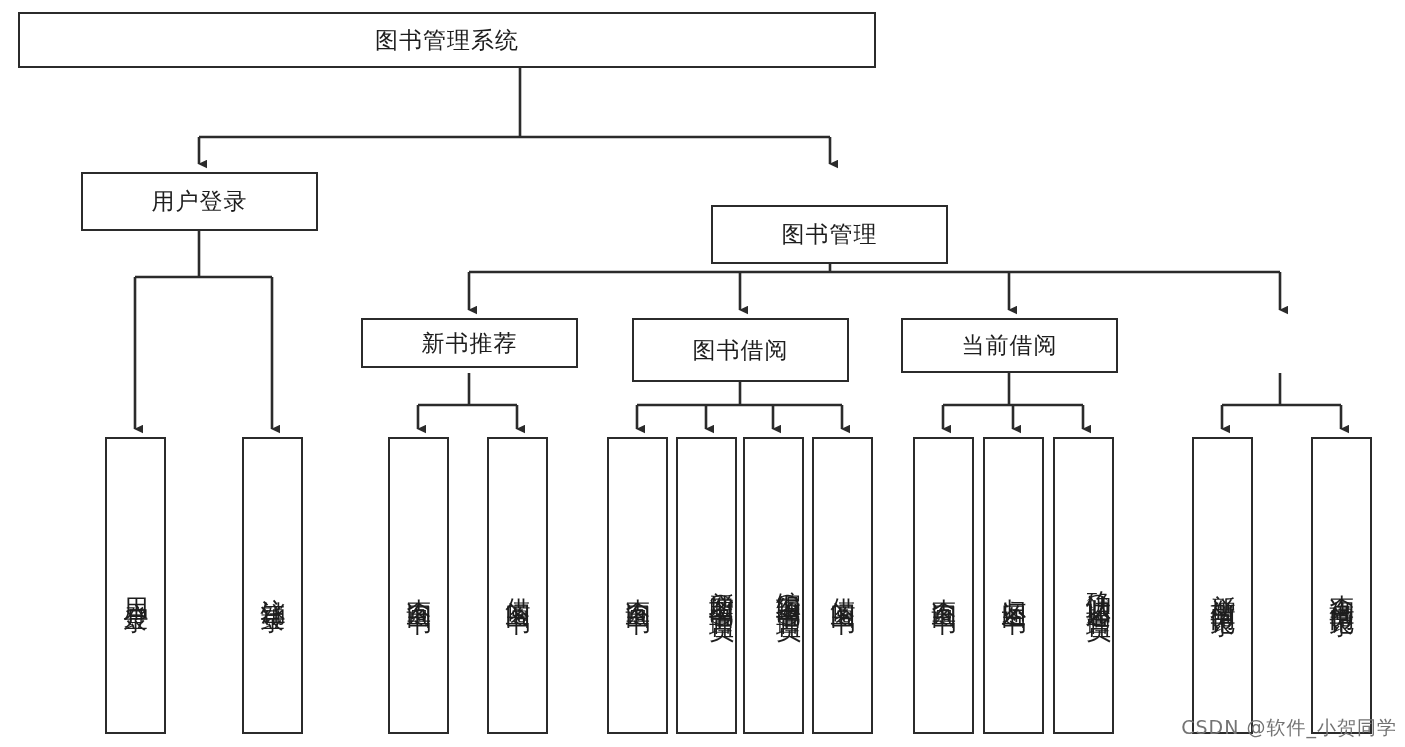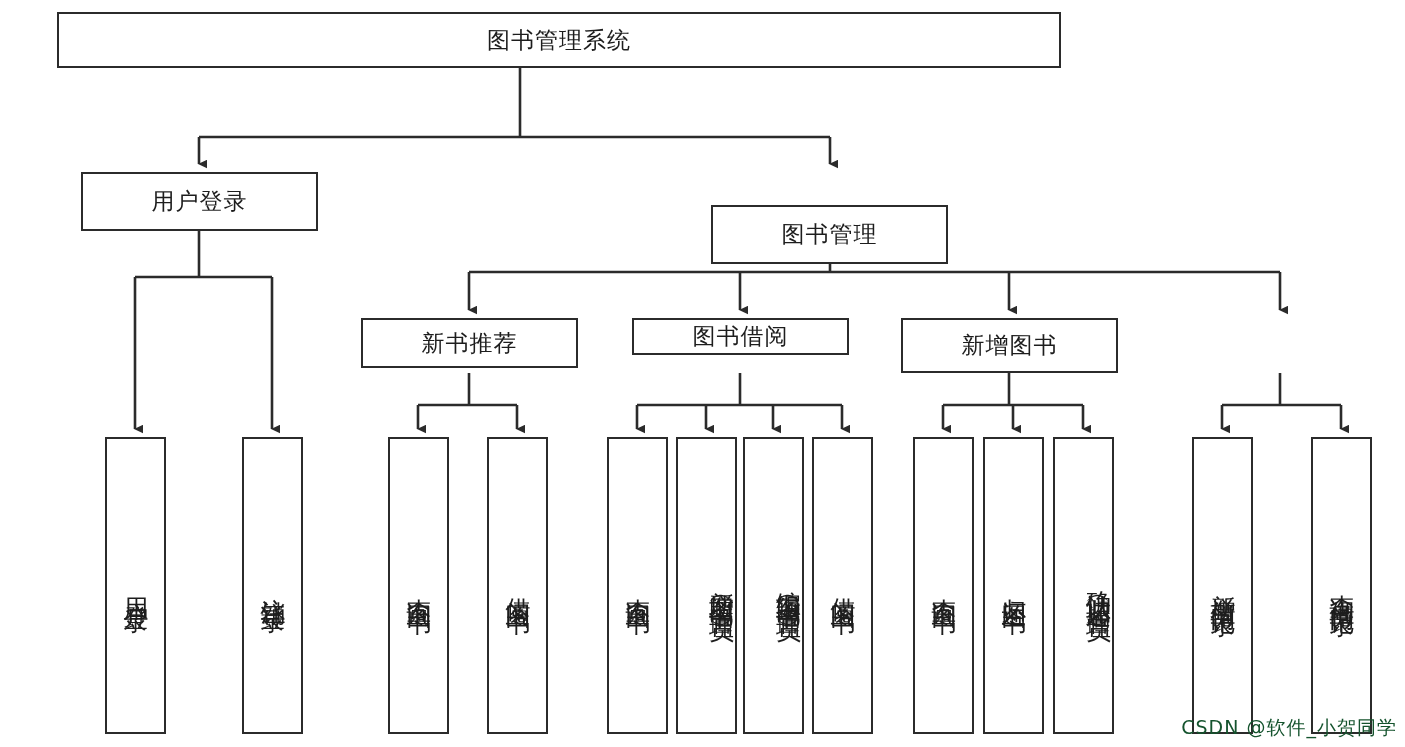--- a/index.html
+++ b/index.html
@@ -55,21 +55,21 @@
   }
   .node.vertical.mid {
     align-items: center;
     padding-top: 0;
   }
   #watermark {
     position: absolute;
     right: 8px;
     bottom: 6px;
     font-size: 19px;
-    color: #14532d;
+    color: #737373;
     letter-spacing: 1px;
     white-space: nowrap;
     user-select: none;
     margin-top: 40px;
   }
 </style>
 </head>
 <body>
 
 <div id="diagram-root">
@@ -117,31 +117,31 @@
       <path d="M1013,405 L1013,429" marker-end="url(#arrowhead)"></path>
       <path d="M1083,405 L1083,429" marker-end="url(#arrowhead)"></path>
 
       <path d="M1280,373 L1280,405"></path>
       <path d="M1222,405 L1341,405"></path>
       <path d="M1222,405 L1222,429" marker-end="url(#arrowhead)"></path>
       <path d="M1341,405 L1341,429" marker-end="url(#arrowhead)"></path>
     </g>
   </svg>
 
-  <div class="node horizontal" id="node-root" style="left:18px; top:12px; width:1004px; height:56px;margin-left:39px;">图书管理系统</div>
+  <div class="node horizontal" id="node-root" style="left:18px; top:12px; width:858px; height:56px;">图书管理系统</div>
 
   <div class="node horizontal" id="node-user-login" style="left:81px; top:172px; width:237px; height:59px;">用户登录</div>
 
   <div class="node horizontal" id="node-book-manage" style="left:711px; top:172px; width:237px; height:59px;margin-top:33px;">图书管理</div>
 
   <div class="node horizontal" id="node-new-book-rec" style="left:361px; top:318px; width:217px; height:50px;">新书推荐</div>
 
-  <div class="node horizontal" id="node-book-borrow" style="left:632px; top:318px; width:217px; height:37px;">图书借阅</div>
+  <div class="node horizontal" id="node-book-borrow" style="left:632px; top:318px; width:217px; height:64px;">图书借阅</div>
 
-  <div class="node horizontal" id="node-current-borrow" style="left:901px; top:318px; width:217px; height:55px;">新增图书</div>
+  <div class="node horizontal" id="node-current-borrow" style="left:901px; top:318px; width:217px; height:55px;">当前借阅</div>
 
 
   <div id="leaf-container">
       <div class="node vertical mid" id="leaf-user-login" style="left: 105px; top: 437px; width: 61px; height: 297px;">用户登录</div>
       <div class="node vertical mid" id="leaf-logout" style="left: 242px; top: 437px; width: 61px; height: 297px;">注销登录</div>
       <div class="node vertical mid" id="leaf-query-book-rec" style="left: 388px; top: 437px; width: 61px; height: 297px;">查询图书</div>
       <div class="node vertical mid" id="leaf-borrow-book-rec" style="left: 487px; top: 437px; width: 61px; height: 297px;">借阅图书</div>
       <div class="node vertical mid" id="leaf-query-book-borrow" style="left: 607px; top: 437px; width: 61px; height: 297px;">查询图书</div>
       <div class="node vertical" id="leaf-add-book-admin" style="left: 676px; top: 437px; width: 61px; height: 297px;">新增图书（管理员）</div>
       <div class="node vertical" id="leaf-edit-book-admin" style="left: 743px; top: 437px; width: 61px; height: 297px;">编辑图书（管理员）</div>

